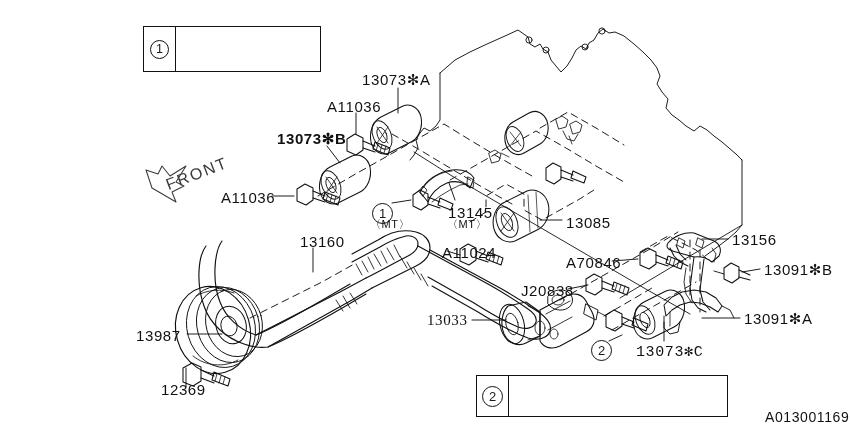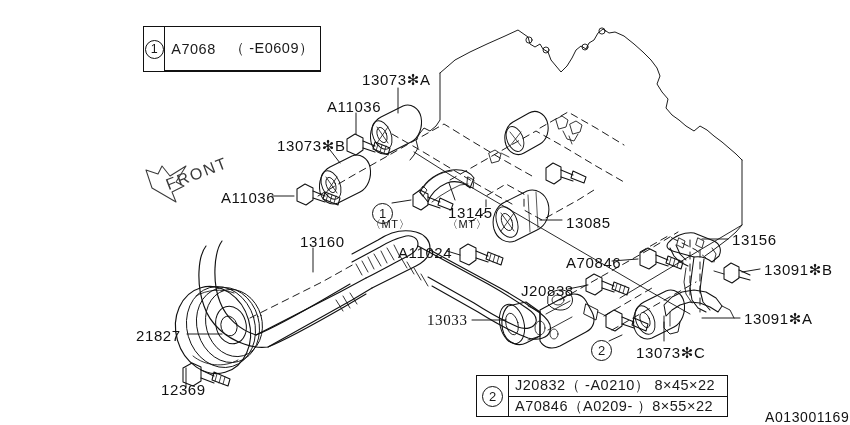--- a/index.html
+++ b/index.html
@@ -350,62 +350,53 @@
       </g>
 
     </g>
   </svg>
 
   <div class="tbl" style="left:143px;top:26px;width:178px;height:46px;">
     <div class="keycell">
       <span class="circnum">1</span>
     </div>
     <div class="rows">
-      <div class="rw top">
-        <span>A7068</span>
-        <span style="display:inline-block;width:14px;"></span>
-        <span>（ -E0609）</span>
-      </div>
     </div>
   </div>
 
   <div class="tbl" style="left:476px;top:375px;width:252px;height:42px;">
     <div class="keycell">
       <span class="circnum big">2</span>
     </div>
-    <div class="rows">
-      <div class="rw top">J20832（ -A0210） 8×45×22</div>
-      <div class="rw">A70846（A0209- ）8×55×22</div>
-    </div>
   </div>
 
   <div class="front" style="left:170px;top:176px;">FRONT</div>
 
   <div class="docid" style="left:765px;top:409px;">A013001169</div>
 
   <div id="callout-layer">
       <div class="lbl" style="left: 362px; top: 72px;">13073✻A</div>
       <div class="lbl" style="left: 327px; top: 99px;">A11036</div>
-      <div class="lbl" style="left: 277px; top: 138px;">13073✻B</div>
+      <div class="lbl" style="left: 277px; top: 131px; font-weight: bold;">13073✻B</div>
       <div class="lbl" style="left: 221px; top: 190px;">A11036</div>
       <div class="lbl" style="left: 448px; top: 205px;">13145</div>
       <div class="lbl sm" style="left: 447px; top: 219px;">〈MT〉</div>
       <div class="lbl sm" style="left: 370px; top: 219px;">〈MT〉</div>
-      <div class="lbl" style="left: 398px; top: 245px;">A11024</div>
+      <div class="lbl" style="left: 398px; top: 245px; padding-left: 44px;">A11024</div>
       <div class="lbl" style="left: 566px; top: 215px;">13085</div>
       <div class="lbl" style="left: 300px; top: 234px;">13160</div>
-      <div class="lbl" style="left: 136px; top: 328px;">21827</div>
+      <div class="lbl" style="left: 136px; top: 328px;">13987</div>
       <div class="lbl" style="left: 161px; top: 382px;">12369</div>
       <div class="lbl" style="left: 732px; top: 232px;">13156</div>
       <div class="lbl" style="left: 764px; top: 262px;">13091✻B</div>
       <div class="lbl" style="left: 744px; top: 311px;">13091✻A</div>
       <div class="lbl" style="left: 566px; top: 255px;">A70846</div>
       <div class="lbl" style="left: 521px; top: 283px;">J20838</div>
       <div class="lbl" style="left: 427px; top: 313px; font-family: Liberation Serif, serif;">13033</div>
-      <div class="lbl" style="left: 636px; top: 345px;">13073✻C</div>
+      <div class="lbl" style="left: 636px; top: 345px; font-family: Liberation Mono, monospace;">13073✻C</div>
     </div>
 
   <div id="marker-layer">
       <div class="cn-abs" style="left: 372px; top: 203px;"><span class="circnum big">1</span></div>
       <div class="cn-abs" style="left: 591px; top: 340px;"><span class="circnum big">2</span></div>
     </div>
 
 </div>
 
 </body></html>

